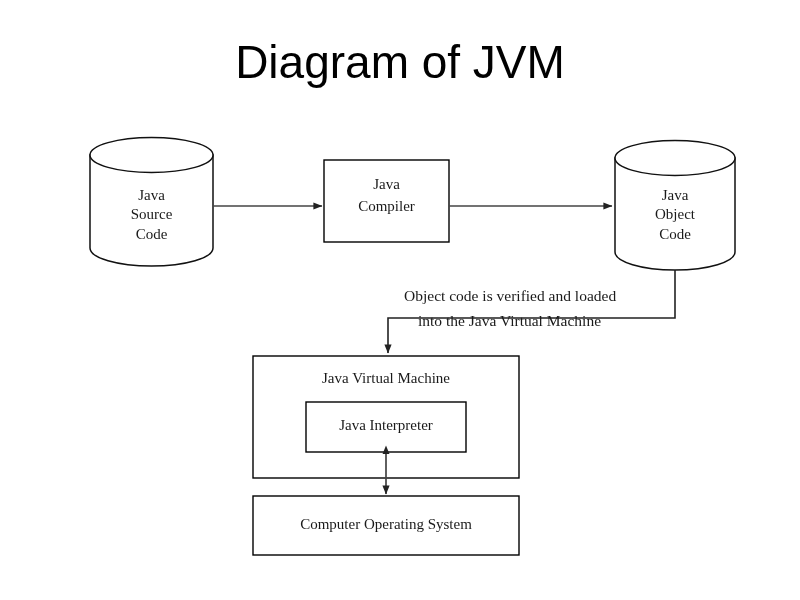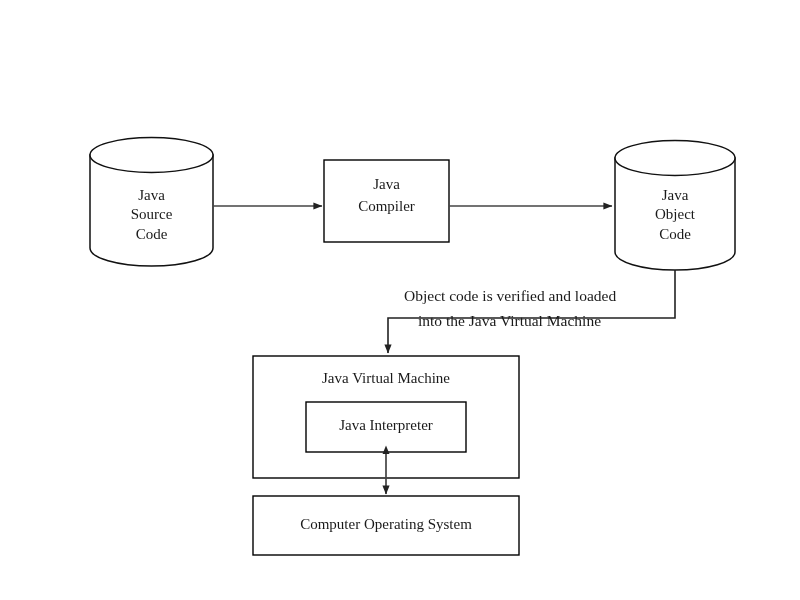--- a/index.html
+++ b/index.html
@@ -71,20 +71,21 @@
     stroke: #222222;
     stroke-width: 1.6;
     fill: none;
   }
 </style>
 </head>
 <body>
 
 <div id="slide">
 
+  <div id="slide-title">Diagram of JVM</div>
 
   <svg id="diagram-canvas" viewBox="0 0 800 600">
 
     <defs>
       <marker id="arrowEnd" markerWidth="10" markerHeight="10" refX="8.6" refY="3.6" orient="auto" markerUnits="userSpaceOnUse">
         <path d="M0,0 L9,3.6 L0,7.2 z" fill="#222222"></path>
       </marker>
       <marker id="arrowStart" markerWidth="10" markerHeight="10" refX="0.4" refY="3.6" orient="auto-start-reverse" markerUnits="userSpaceOnUse">
         <path d="M0,0 L9,3.6 L0,7.2 z" fill="#222222"></path>
       </marker>

